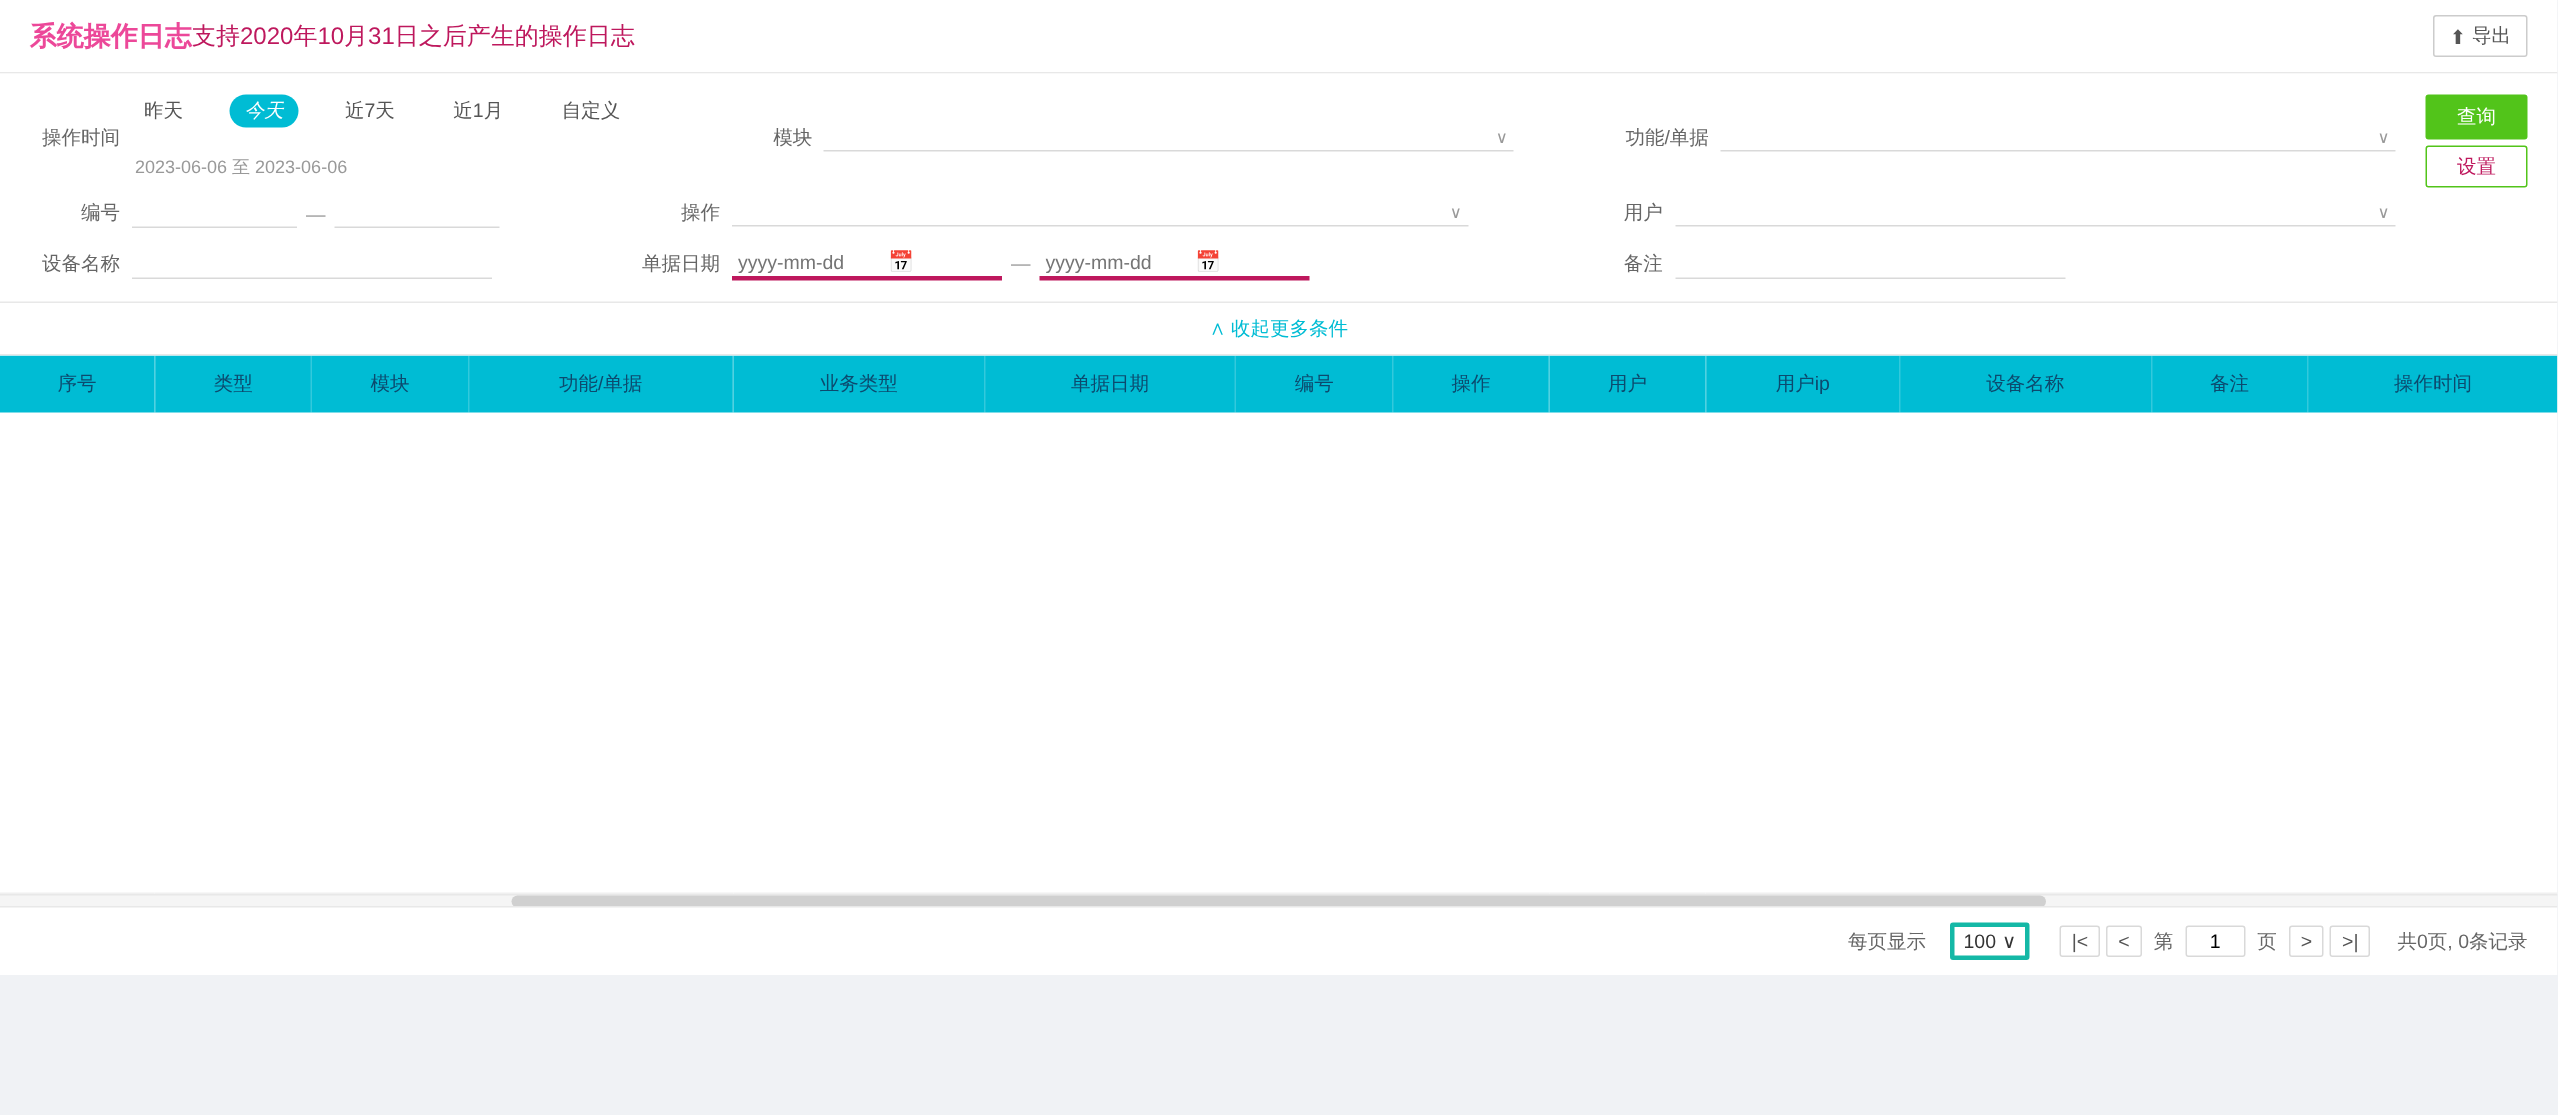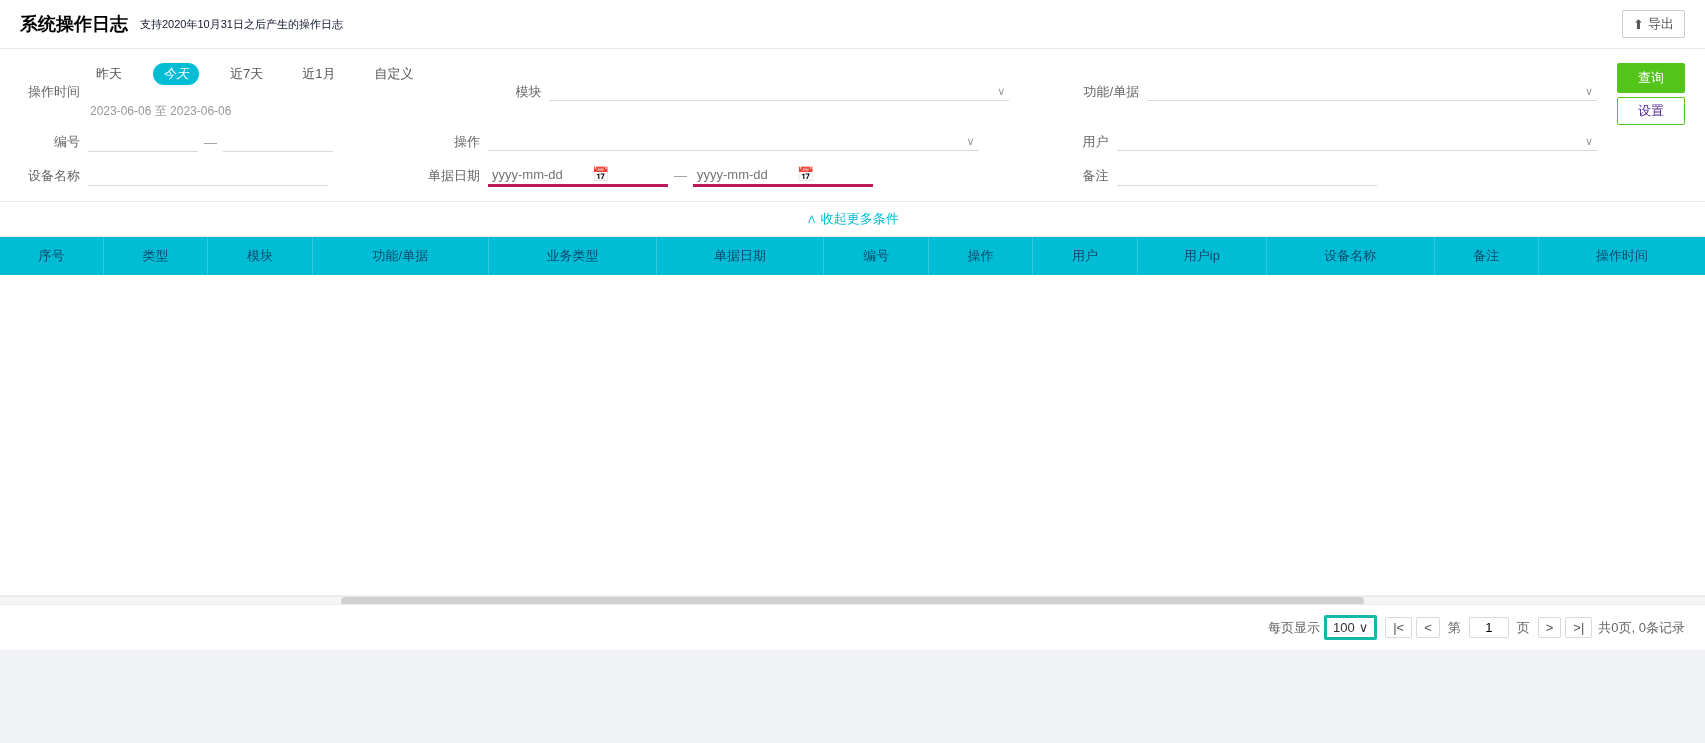--- a/index.html
+++ b/index.html
@@ -8,26 +8,26 @@
     .page-header {
       background: #fff;
       padding: 10px 20px;
       display: flex;
       align-items: center;
       border-bottom: 1px solid #e8e8e8;
     }
     .page-title {
       font-size: 18px;
       font-weight: bold;
-      color: #000000;
-      margin-right: 12px;
+      color: #ec4899;
+      margin-right: 0;
     }
     .page-subtitle {
-      font-size: 11px;
-      color: #0f172a;
+      font-size: 16px;
+      color: #be185d;
     }
     .export-btn {
       margin-left: auto;
       display: flex;
       align-items: center;
       gap: 4px;
       border: 1px solid #ccc;
       background: #fff;
       padding: 4px 10px;
       cursor: pointer;
@@ -130,21 +130,21 @@
       color: #fff;
       border: none;
       padding: 6px 3px;
       cursor: pointer;
       font-size: 13px;
       border-radius: 2px;
       white-space: nowrap;
     }
     .settings-btn {
       background: #fff;
-      color: #4c1d95;
+      color: #be185d;
       border: 1px solid #52c41a;
       padding: 4px 20px;
       cursor: pointer;
       font-size: 13px;
       border-radius: 2px;
       white-space: nowrap;
     }
 
     .collapse-bar {
       text-align: center;
@@ -215,21 +215,21 @@
       border-radius: 4px;
     }
 
     .pagination {
       background: #fff;
       display: flex;
       align-items: center;
       justify-content: flex-end;
       padding: 10px 20px;
       border-top: 1px solid #e8e8e8;
-      gap: 0;
+      gap: 12px;
       font-size: 13px;
     }
     .pagination-label {
       color: #666;
       margin-right: 4px;
     }
     .pagination-select {
       border: 3px solid #14b8a6;
       padding: 2px 6px;
       font-size: 13px;

